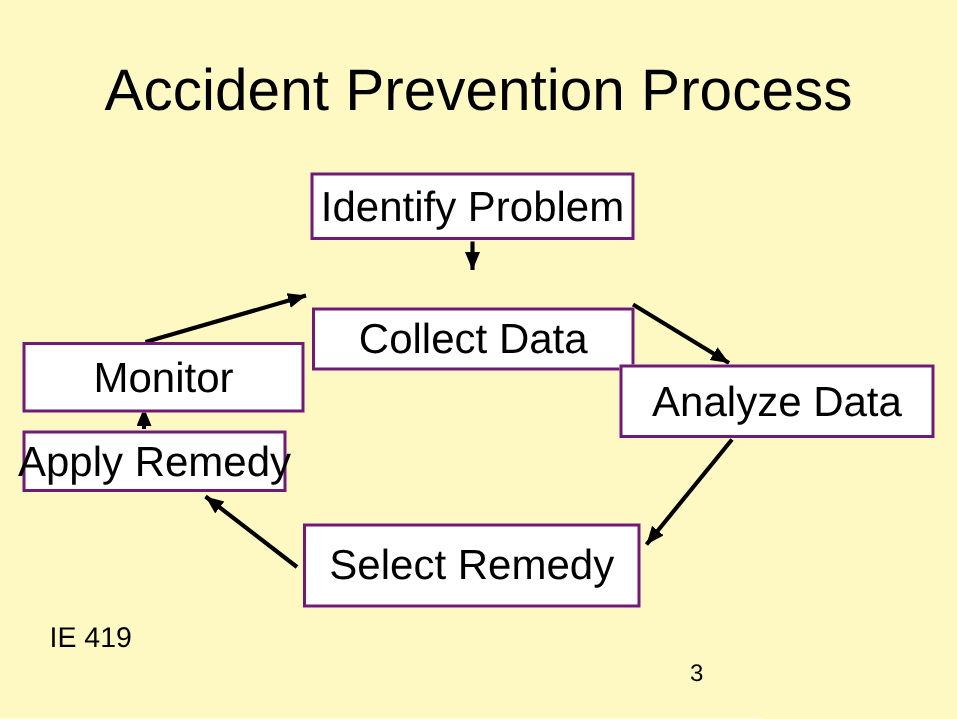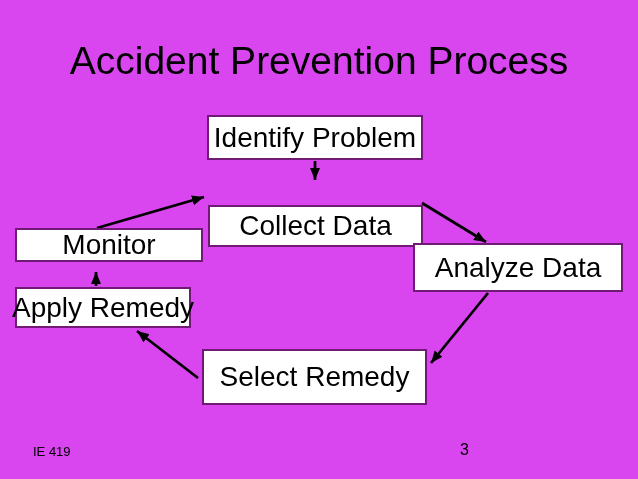--- a/index.html
+++ b/index.html
@@ -4,21 +4,21 @@
 <style>
   html, body {
     margin: 0;
     padding: 0;
     background: #ffffff;
   }
   .slide {
     position: relative;
     width: 638px;
     height: 479px;
-    background: #d946ef;
+    background: #fef9c3;
     overflow: hidden;
     font-family: "Liberation Sans", sans-serif;
     color: #000000;
   }
   .slide-title {
     position: absolute;
     left: 0;
     top: 40px;
     width: 638px;
     text-align: center;
@@ -41,29 +41,29 @@
     border: 2px solid #701a75;
     display: flex;
     align-items: center;
     justify-content: center;
     font-size: 28px;
     line-height: 1;
     white-space: nowrap;
   }
   .node-identify { left: 207px; top: 115px; width: 216px; height: 45px; }
   .node-collect  { left: 208px; top: 181px; width: 215px; height: 42px; margin-top: 24px; }
-  .node-monitor  { left: 15px;  top: 228px; width: 188px; height: 34px; }
+  .node-monitor  { left: 15px;  top: 228px; width: 188px; height: 47px; }
   .node-apply    { left: 15px;  top: 287px; width: 176px; height: 41px; }
   .node-select   { left: 202px; top: 349px; width: 225px; height: 56px; }
   .node-analyze  { left: 413px; top: 243px; width: 210px; height: 49px; }
   .footer-course {
     position: absolute;
     left: 33px;
-    top: 445px;
-    font-size: 13px;
+    top: 416px;
+    font-size: 19px;
     line-height: 1.1;
   }
   .footer-number {
     position: absolute;
     left: 460px;
     top: 441px;
     font-size: 16px;
     line-height: 1.1;
   }
 </style>

